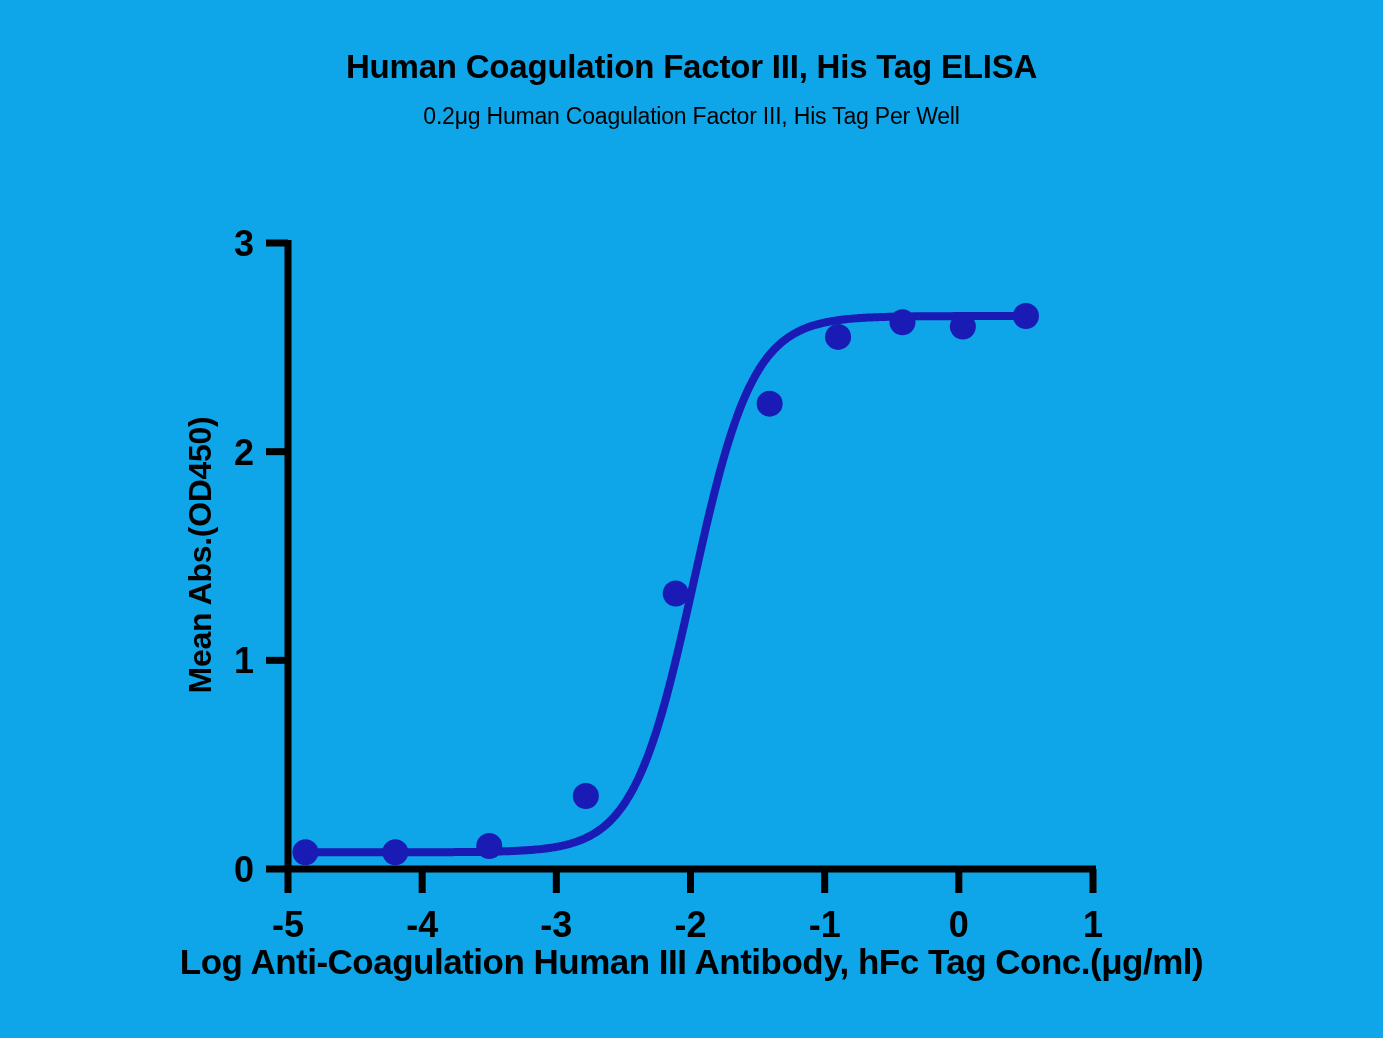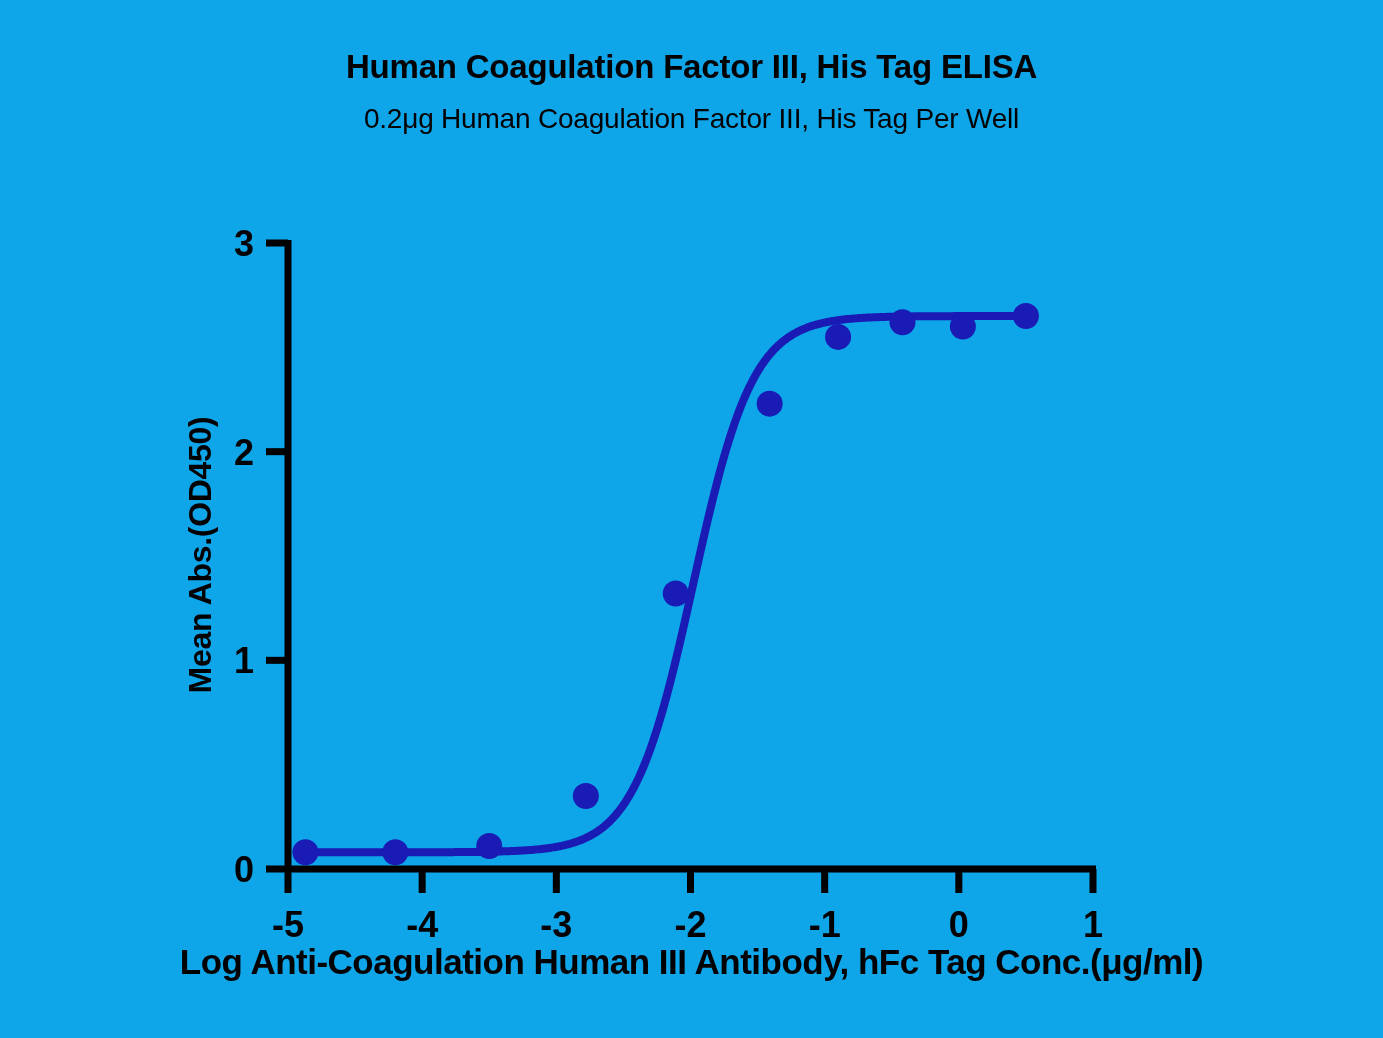--- a/index.html
+++ b/index.html
@@ -31,21 +31,21 @@
     color: #000000;
     letter-spacing: -0.2px;
     white-space: nowrap;
   }
   #chart-subtitle {
     position: absolute;
     left: 0;
     top: 103px;
     width: 1383px;
     text-align: center;
-    font-size: 28px;
+    font-size: 23px;
     font-weight: normal;
     color: #000000;
     letter-spacing: -0.2px;
     white-space: nowrap;
   }
 
   
   #xlabel {
     position: absolute;
     left: 0;

